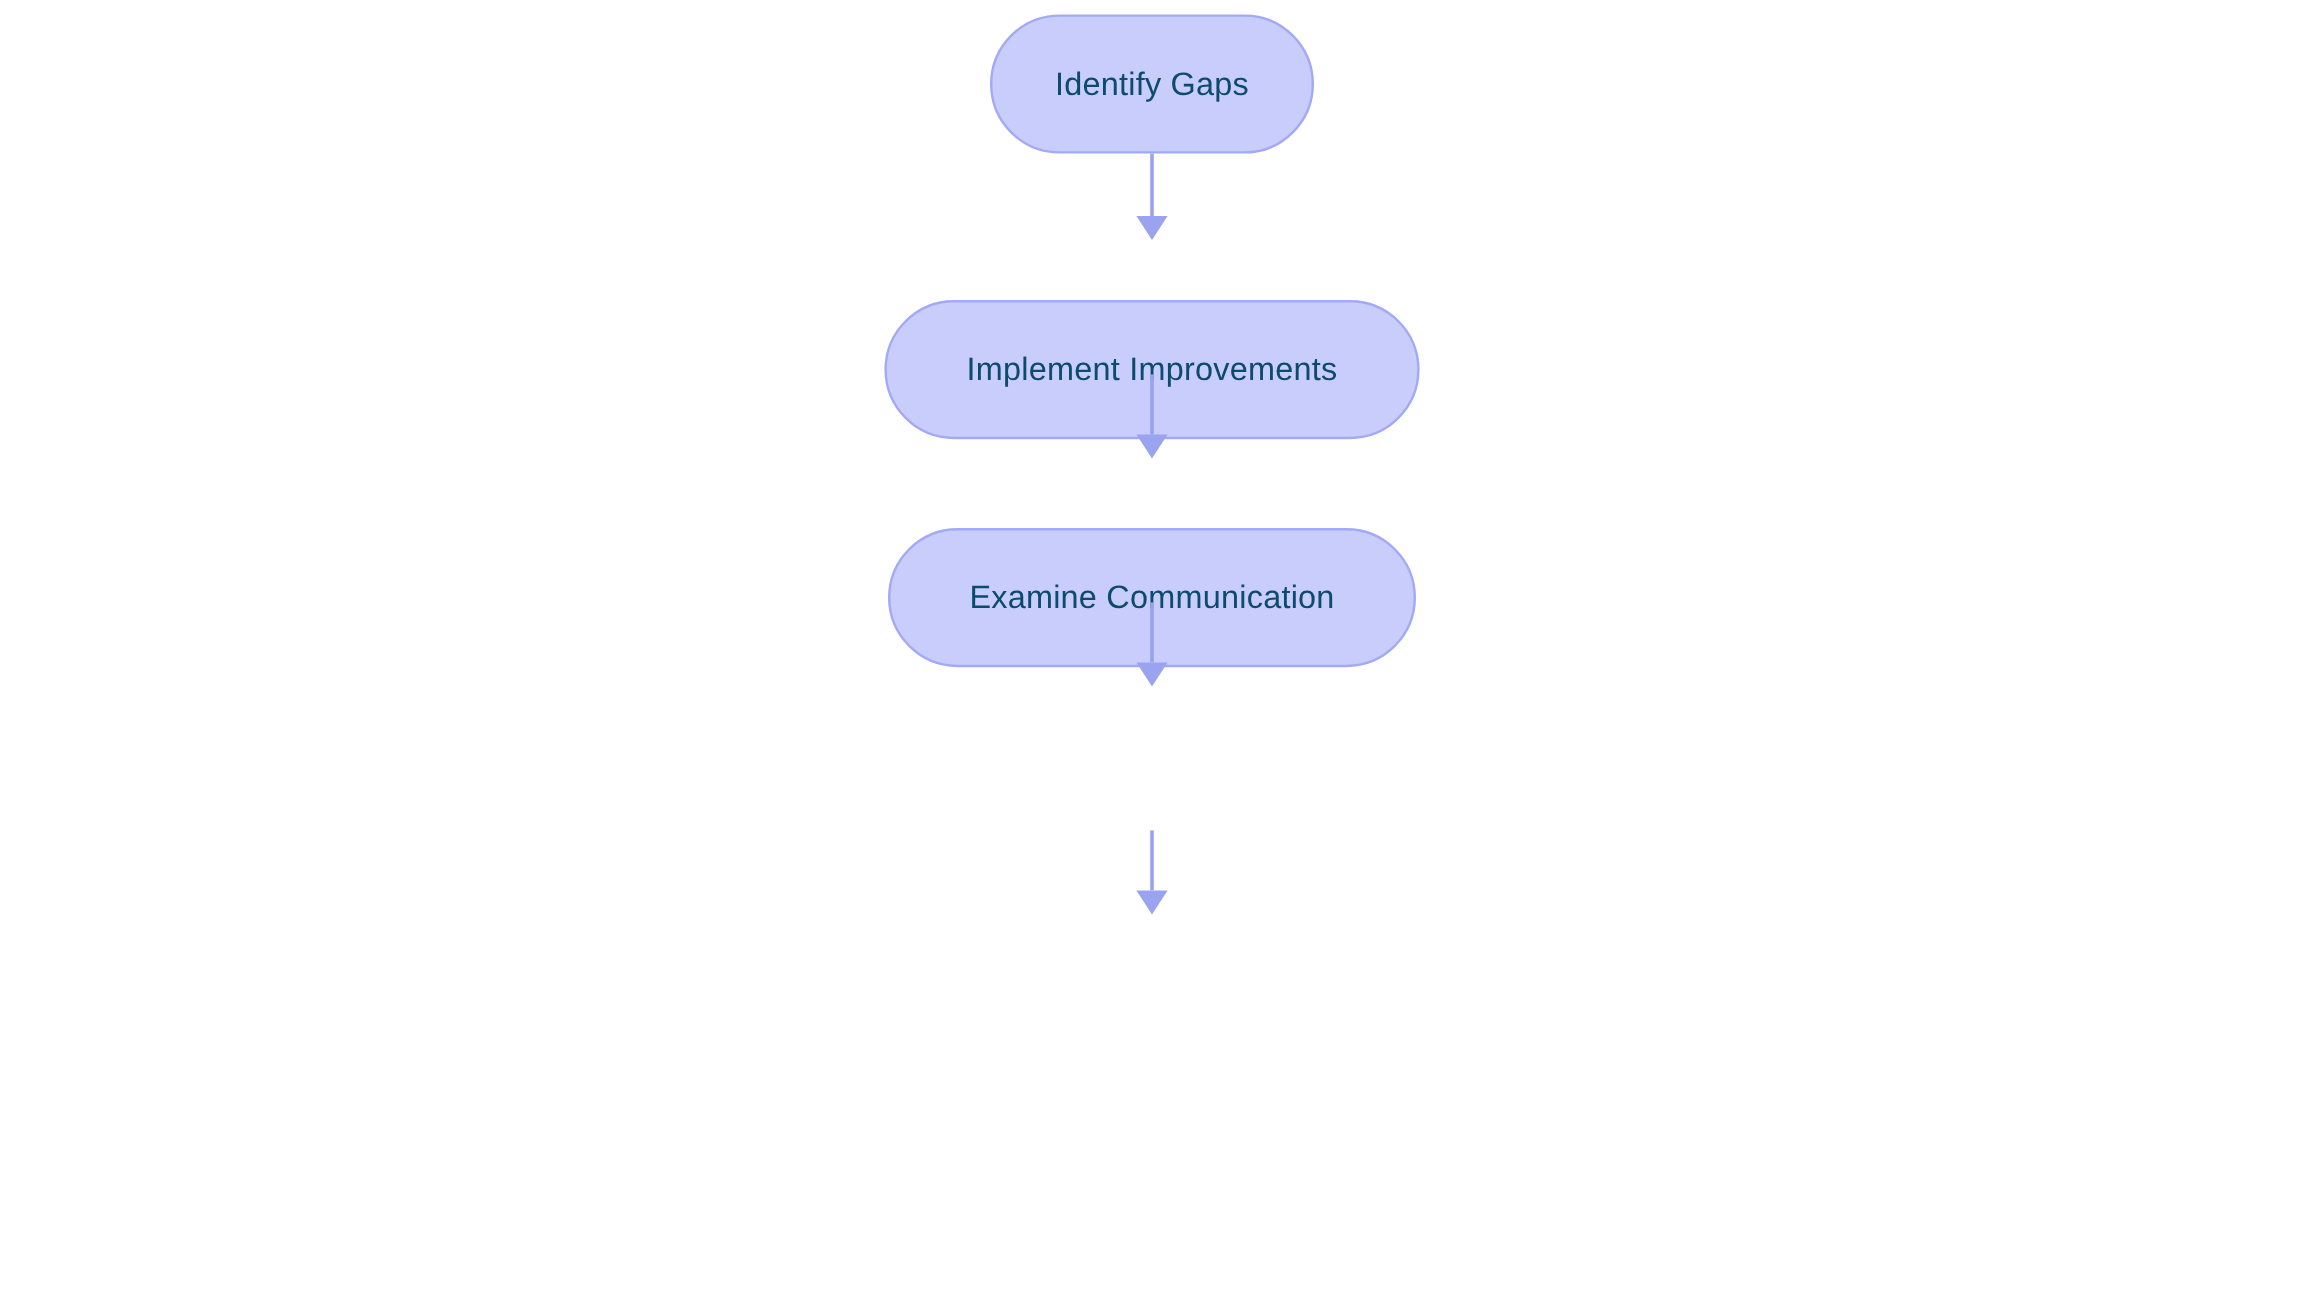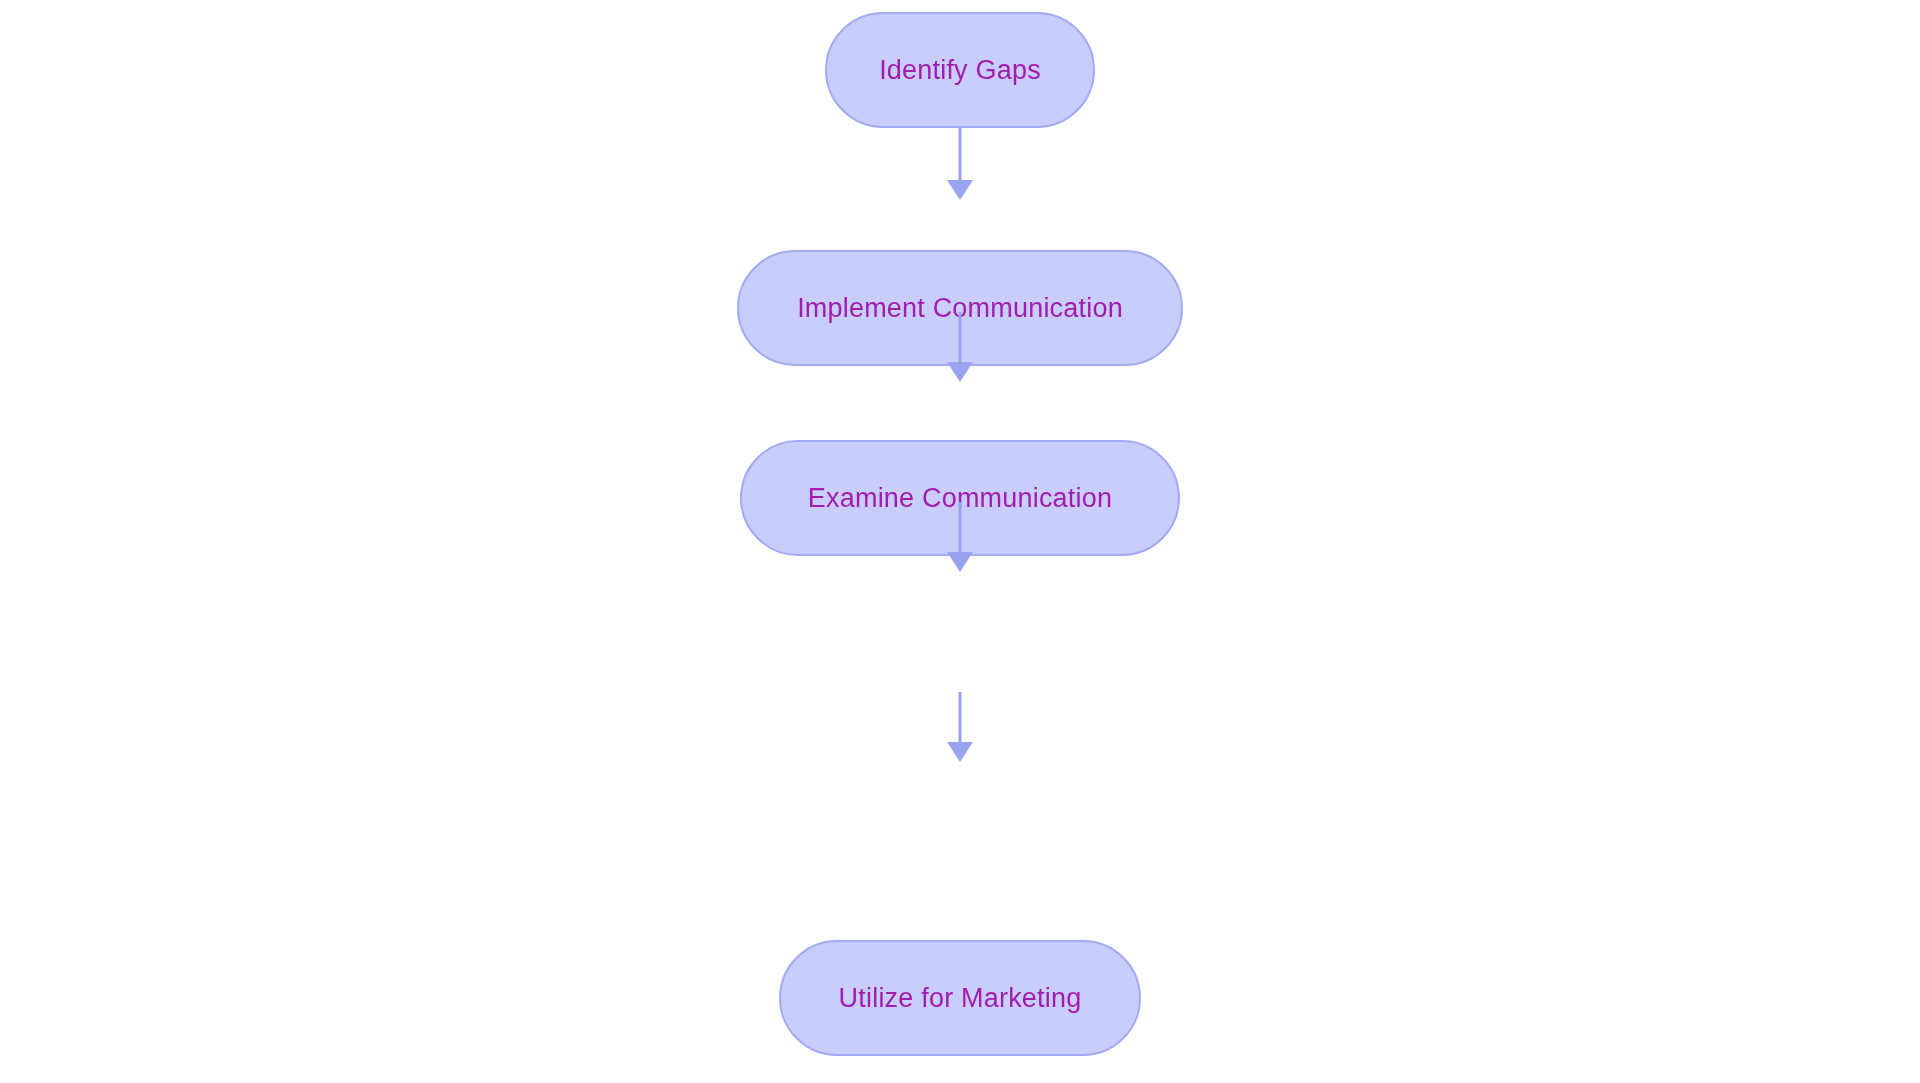--- a/index.html
+++ b/index.html
@@ -34,21 +34,21 @@
     border-radius: 58px;
     background: #c8cdfb;
     border: 2px solid #a3aaf5;
     display: flex;
     align-items: center;
     justify-content: center;
     white-space: nowrap;
   }
 
   .node-label {
-    color: #a21caf;
+    color: #0c4a6e;
     font-family: "Liberation Sans", sans-serif;
     font-size: 27px;
     font-weight: 400;
     letter-spacing: 0.2px;
     line-height: 1;
     text-align: center;
     padding: 0 34px;
   }
 
   .connector {
@@ -109,21 +109,21 @@
   <div class="node n0 w0">
     <span class="node-label">Identify Gaps</span>
   </div>
 
   <div class="connector c0">
     <div class="shaft"></div>
     <div class="head"></div>
   </div>
 
   <div class="node n1 w1">
-    <span class="node-label">Implement Communication</span>
+    <span class="node-label">Implement Improvements</span>
   </div>
 
   <div class="connector c1">
     <div class="shaft"></div>
     <div class="head"></div>
   </div>
 
   <div class="node n2 w2">
     <span class="node-label">Examine Communication</span>
   </div>
@@ -132,17 +132,14 @@
     <div class="shaft"></div>
     <div class="head"></div>
   </div>
 
 
   <div class="connector c3">
     <div class="shaft"></div>
     <div class="head"></div>
   </div>
 
-  <div class="node n4 w4">
-    <span class="node-label">Utilize for Marketing</span>
-  </div>
 
 </div>
 
 </body></html>

